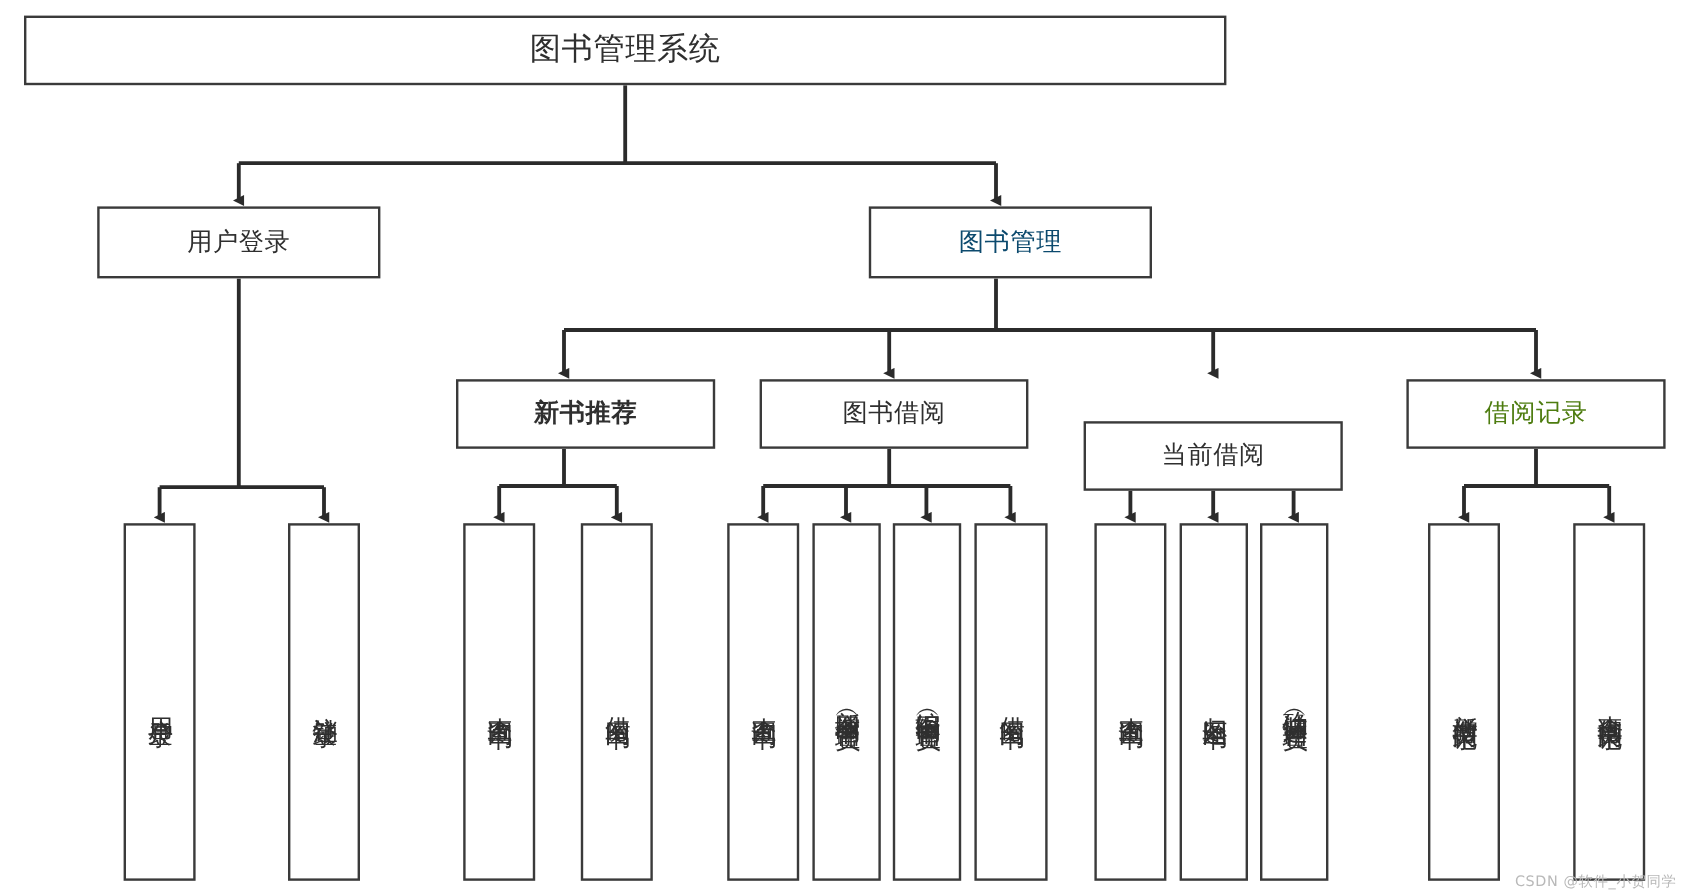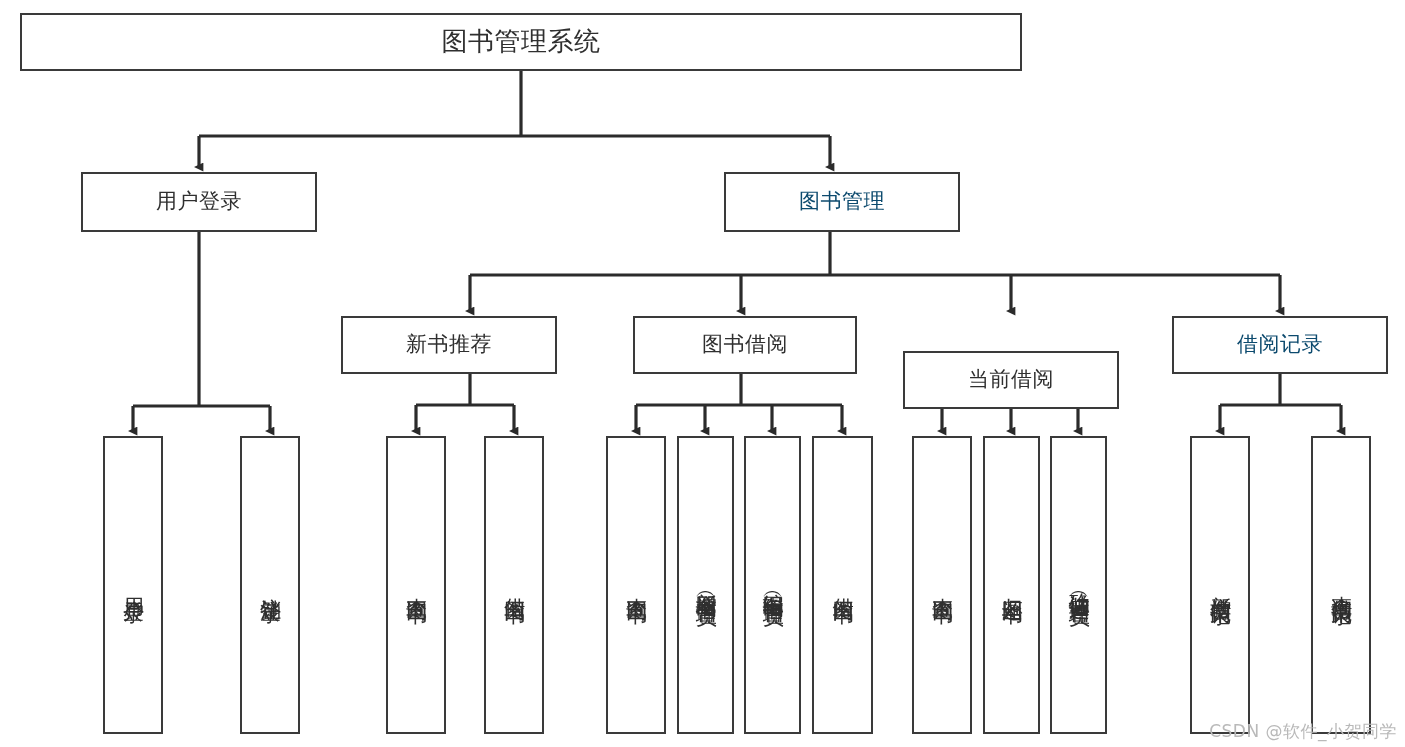--- a/index.html
+++ b/index.html
@@ -54,21 +54,21 @@
     padding: 6px 0;
     align-items: center;
     justify-content: center;
     text-align: center;
     white-space: nowrap;
   }
   .watermark {
     position: absolute;
     right: 8px;
     bottom: 4px;
-    font-size: 17px;
+    font-size: 12px;
     color: #b9b9b9;
     letter-spacing: 0.5px;
     white-space: nowrap;
     user-select: none;
   }
 </style>
 </head>
 <body>
 
 <div id="diagram-canvas">
@@ -121,24 +121,24 @@
       <path d="M1220,405 L1220,431" marker-end="url(#arrowhead)"></path>
       <path d="M1341,405 L1341,431" marker-end="url(#arrowhead)"></path>
     </g>
   </svg>
 
   <div class="node horizontal root" style="left: 20px; top: 13px; width: 1002px; height: 58px; border-color: rgb(58, 58, 58); background: rgb(255, 255, 255); color: rgb(47, 47, 47);">图书管理系统</div>
 
   <div class="node horizontal" style="left: 81px; top: 172px; width: 236px; height: 60px; border-color: rgb(58, 58, 58); background: rgb(255, 255, 255); color: rgb(47, 47, 47);">用户登录</div>
   <div class="node horizontal" style="left: 712px; top: 172px; width: 236px; height: 60px; border-color: rgb(58, 58, 58); background: rgb(255, 255, 255); color: #0c4a6e; margin-left: 12px;">图书管理</div>
 
-  <div class="node horizontal" style="left: 341px; top: 316px; width: 216px; height: 58px; border-color: rgb(58, 58, 58); background: rgb(255, 255, 255); color: rgb(47, 47, 47);">新书推荐</div>
+  <div class="node horizontal" style="left: 380px; top: 316px; width: 216px; height: 58px; border-color: rgb(58, 58, 58); background: rgb(255, 255, 255); color: rgb(47, 47, 47); font-weight: bold;">新书推荐</div>
   <div class="node horizontal" style="left: 633px; top: 316px; width: 224px; height: 58px; border-color: rgb(58, 58, 58); background: rgb(255, 255, 255); color: rgb(47, 47, 47);">图书借阅</div>
   <div class="node horizontal" style="left: 903px; top: 316px; width: 216px; height: 58px; border-color: rgb(58, 58, 58); background: rgb(255, 255, 255); color: rgb(47, 47, 47); margin-top: 35px;">当前借阅</div>
-  <div class="node horizontal" style="left: 1172px; top: 316px; width: 216px; height: 58px; border-color: rgb(58, 58, 58); background: rgb(255, 255, 255); color: #0c4a6e;">借阅记录</div>
+  <div class="node horizontal" style="left: 1172px; top: 316px; width: 216px; height: 58px; border-color: rgb(58, 58, 58); background: rgb(255, 255, 255); color: #4d7c0f;">借阅记录</div>
 
   <div class="node vertical" style="left: 103px; top: 436px; width: 60px; height: 298px; border-color: rgb(58, 58, 58); background: rgb(255, 255, 255); color: rgb(47, 47, 47);">用户登录</div>
   <div class="node vertical" style="left: 240px; top: 436px; width: 60px; height: 298px; border-color: rgb(58, 58, 58); background: rgb(255, 255, 255); color: rgb(47, 47, 47);">注销登录</div>
   <div class="node vertical" style="left: 386px; top: 436px; width: 60px; height: 298px; border-color: rgb(58, 58, 58); background: rgb(255, 255, 255); color: rgb(47, 47, 47);">查询图书</div>
   <div class="node vertical" style="left: 484px; top: 436px; width: 60px; height: 298px; border-color: rgb(58, 58, 58); background: rgb(255, 255, 255); color: rgb(47, 47, 47);">借阅图书</div>
   <div class="node vertical" style="left: 606px; top: 436px; width: 60px; height: 298px; border-color: rgb(58, 58, 58); background: rgb(255, 255, 255); color: rgb(47, 47, 47);">查询图书</div>
   <div class="node vertical" style="left: 677px; top: 436px; width: 57px; height: 298px; border-color: rgb(58, 58, 58); background: rgb(255, 255, 255); color: rgb(47, 47, 47);">新增图书（管理员）</div>
   <div class="node vertical" style="left: 744px; top: 436px; width: 57px; height: 298px; border-color: rgb(58, 58, 58); background: rgb(255, 255, 255); color: rgb(47, 47, 47);">编辑图书（管理员）</div>
   <div class="node vertical" style="left: 812px; top: 436px; width: 61px; height: 298px; border-color: rgb(58, 58, 58); background: rgb(255, 255, 255); color: rgb(47, 47, 47);">借阅图书</div>
   <div class="node vertical" style="left: 912px; top: 436px; width: 60px; height: 298px; border-color: rgb(58, 58, 58); background: rgb(255, 255, 255); color: rgb(47, 47, 47);">查询图书</div>

